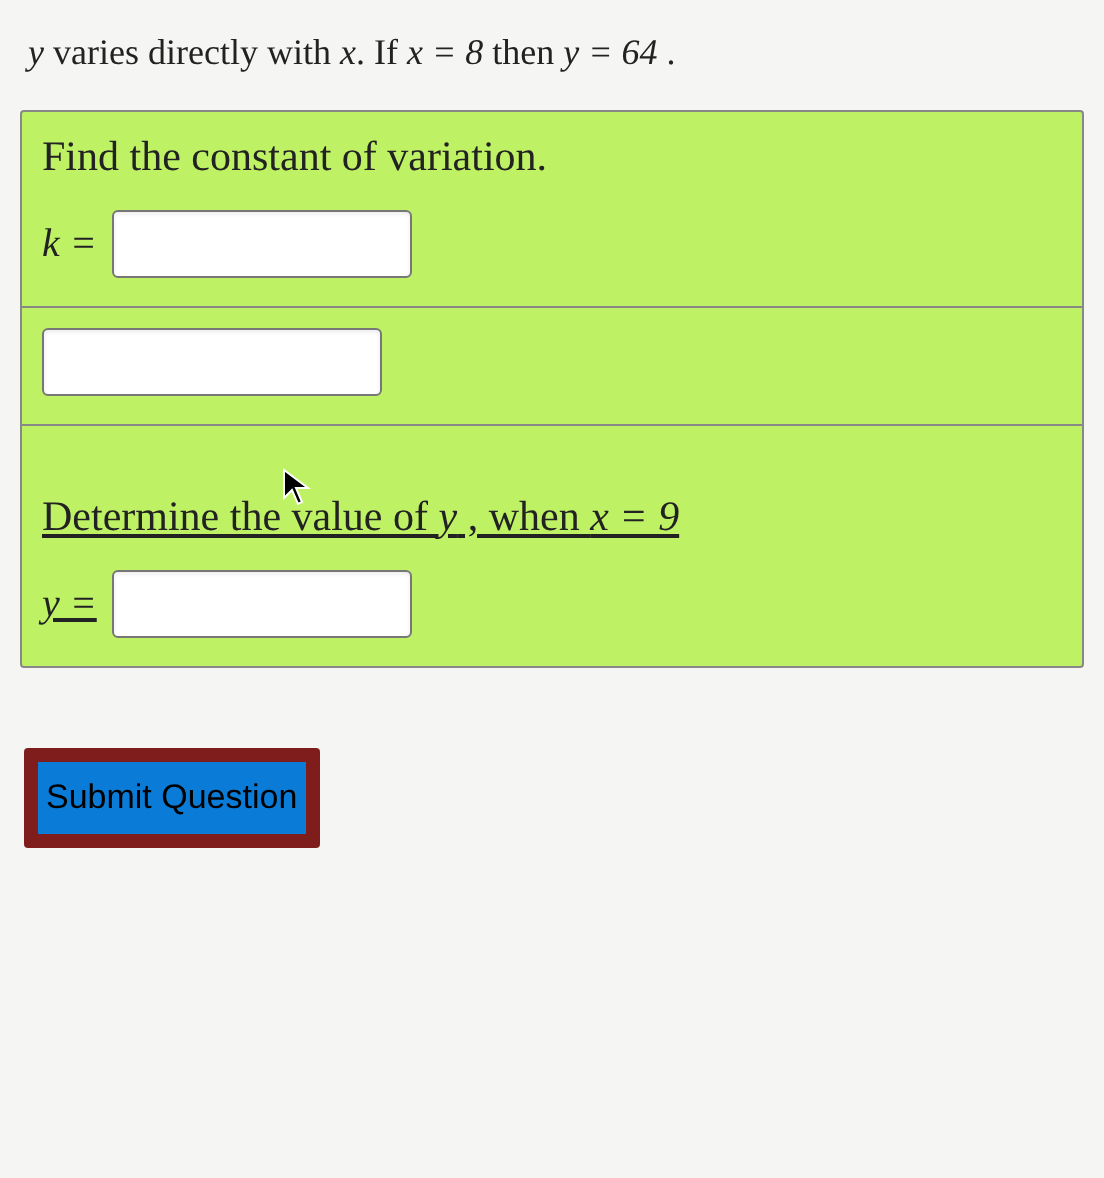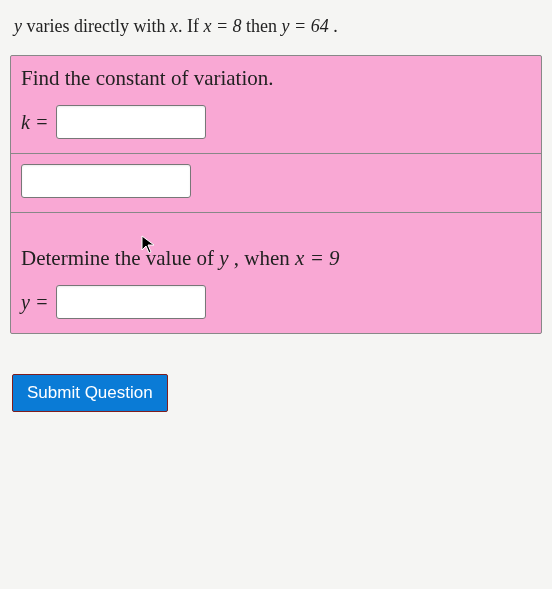--- a/index.html
+++ b/index.html
@@ -14,21 +14,21 @@
     height: 589px;
   }
   .problem-statement {
     margin: 4px 0 18px 4px;
     font-size: 18px;
   }
   .mathit { font-style: italic; font-family: Georgia, serif; }
   .table {
     border: 1.5px solid #888;
     border-radius: 2px;
-    background: #f9a8d4;
+    background: #bef264;
   }
   .row {
     padding: 10px 10px 14px 10px;
   }
   .row + .row { border-top: 1.5px solid #888; }
   .prompt {
     font-size: 21px;
     margin-bottom: 14px;
   }
   .answer-line {
@@ -55,23 +55,23 @@
   .cursor {
     display: inline-block;
     width: 0; height: 0;
     position: relative;
     top: -4px;
   }
   .cursor svg { position: absolute; left: 0; top: 0; }
   .submit-wrap { margin-top: 40px; margin-left: 2px; }
   button.submit {
     background: #0a7bd6;
-    color: #ffffff;
-    border: 1px solid #7f1d1d;
-    padding: 8px 14px;
+    color: #000000;
+    border: 7px solid #7f1d1d;
+    padding: 8px 4px;
     font-size: 17px;
     font-family: Arial, Helvetica, sans-serif;
     cursor: pointer;
     border-radius: 2px;
   }
 </style>
 </head>
 <body>
 
 <div class="problem-statement">
@@ -89,21 +89,21 @@
       <input class="answer" type="text" style="">
     </div>
   </div>
 
   <div class="row">
     <div class="answer-line">
       <input class="answer wide" type="text" style="">
     </div>
   </div>
 
-  <div class="row" style="position:relative;">
+  <div class="row" style="position:relative;text-decoration:underline;">
     <span class="cursor" style="left:120px;top:-6px;">
       <svg width="16" height="20" viewBox="0 0 16 20">
           <path d="M1 1 L1 15 L5 11 L8 18 L10 17 L7 10 L13 10 Z" fill="#000" stroke="#fff" stroke-width="1"></path>
         </svg>
     </span>
     <div class="prompt">
       <span>Determine the value of </span><span class="mathit">y</span><span> , when </span><span class="mathit">x = 9</span>
     </div>
     <div class="answer-line">
       <span class="eq-label">y =</span>

